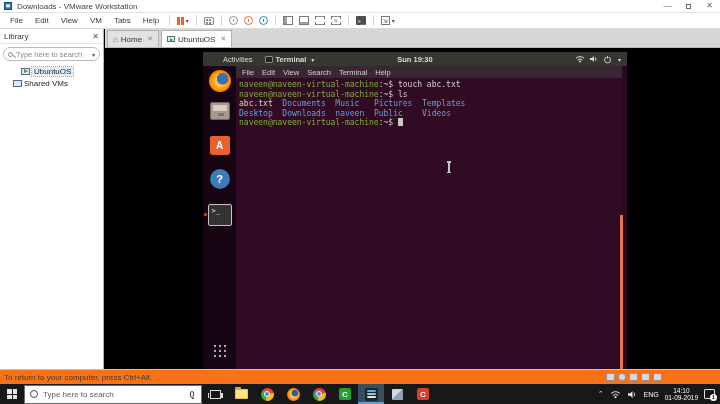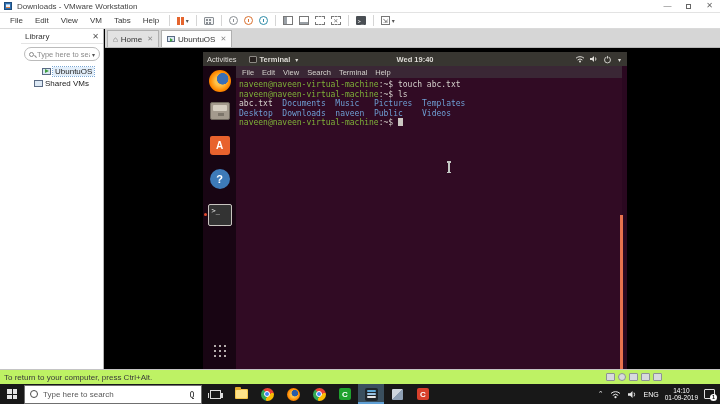--- a/index.html
+++ b/index.html
@@ -32,21 +32,21 @@
   .clock-ico.teal { border-color:#2e8ca8; } .clock-ico.teal::after { background:#2e8ca8; }
   .view-ico { width:10px; height:9px; border:1px solid #777; position:relative; background:#fff; }
   .view-ico.lib::after { content:""; position:absolute; left:0; top:0; width:3px; height:100%; background:#9aa0a6; }
   .view-ico.thumb::after { content:""; position:absolute; left:0; bottom:0; width:100%; height:2.5px; background:#9aa0a6; }
   .view-ico.fs { border-style:dashed; }
   .view-ico.unity { border-style:dashed; font-size:6px; color:#777; display:flex; align-items:center; justify-content:center; }
   .console-ico { width:10px; height:9px; background:#4a4f54; border-radius:1px; color:#fff; font-size:5px; font-family:"DejaVu Sans Mono",monospace; display:flex; align-items:center; justify-content:center; }
   .stretch-ico { width:9px; height:9px; border:1px solid #777; font-size:6px; color:#555; display:flex; align-items:center; justify-content:center; }
 
   
-  .library { position:absolute; left:0; top:29px; width:104px; height:340px; background:#fff; border-right:1px solid #b5b5b5;padding-left:21px; }
+  .library { position:absolute; left:0; top:29px; width:104px; height:340px; background:#fff; border-right:1px solid #b5b5b5; }
   .lib-header { height:15px; border-bottom:1px solid #e4e4e4; display:flex; align-items:center; padding:0 4px; }
   .lib-title { font-size:8px; color:#333; }
   .lib-close { margin-left:auto; font-size:8px; color:#555; }
   .lib-search { margin:3px 3px 4px 3px; height:14px; border:1px solid #bbb; border-radius:7px; display:flex; align-items:center; padding:0 4px; background:#fff; }
   .mag-ico { width:5px; height:5px; border:1px solid #8a8a8a; border-radius:50%; position:relative; flex:0 0 auto; }
   .mag-ico::after { content:""; position:absolute; left:3.5px; top:3.5px; width:3px; height:1px; background:#8a8a8a; transform:rotate(45deg); }
   .lib-search input { border:none; outline:none; flex:1; min-width:0; font-size:7.5px; font-family:"Liberation Sans",sans-serif; color:#333; margin-left:3px; }
   .lib-search input::placeholder { color:#8a8a8a; }
   .lib-tree { font-size:8px; color:#222; }
   .tree-row { display:flex; align-items:center; height:12px; }
@@ -64,21 +64,21 @@
   .tab .home-glyph { font-size:8px; color:#666; margin-right:3px; }
   .tab .tab-close { margin-left:5px; font-size:7px; color:#888; }
   .tab .tab-vm-ico { width:8px; height:6px; border:1px solid #5a6b84; background:#dce8f4; margin-right:3px; position:relative; }
   .tab .tab-vm-ico::after { content:""; position:absolute; left:1.5px; top:0.5px; border-left:3px solid #3f9e3f; border-top:2px solid transparent; border-bottom:2px solid transparent; }
 
   
   .vm-display { position:absolute; left:105px; top:48px; width:615px; height:321px; background:#000; }
   .desktop { position:absolute; left:98px; top:4px; width:424px; height:317px; background:#2a0820; overflow:hidden; }
 
   .ub-topbar { position:absolute; left:0; top:0; width:100%; height:14px; background:#383631; color:#dedcd7; font-size:7.5px; display:flex; align-items:center; }
-  .ub-activities { margin-left:4px; }
+  .ub-activities { margin-left:20px; }
   .ub-appchip { display:flex; align-items:center; margin-left:12px; gap:3px; }
   .ub-appchip .mini-term { width:8px; height:7px; background:#27211f; border:1px solid #8d8a85; border-radius:1px; }
   .ub-clock { position:absolute; left:0; right:0; text-align:center; font-weight:bold; }
   .ub-tray { margin-left:auto; display:flex; align-items:center; gap:4px; margin-right:6px; }
   .ub-tray svg { display:block; }
 
   .dock { position:absolute; left:0; top:14px; width:33px; height:303px; background:rgba(22,5,17,0.88); }
   .dock-cell { position:absolute; left:0; width:33px; display:flex; justify-content:center; }
   .ff-ico { width:22px; height:22px; border-radius:50%; background:radial-gradient(circle at 62% 40%, #3b6fb6 0 5.5px, transparent 6px), radial-gradient(circle at 50% 50%, #ffc24a 0 30%, #ff8a00 62%, #d85400 100%); }
   .files-ico { width:20px; height:18px; background:#a39a8d; border-radius:2px; border:1px solid #6e675d; position:relative; }
@@ -100,21 +100,21 @@
   .term-menubar { height:12px; background:#3a2735; display:flex; align-items:center; gap:8px; padding-left:6px; font-size:7.5px; color:#d3d0cb; flex:0 0 auto; }
   .term-body { flex:1; background:#310b24; font-family:"DejaVu Sans Mono",monospace; font-size:8px; line-height:9.5px; padding:2px 0 0 3px; white-space:pre; }
   .term-cursor { display:inline-block; width:4.6px; height:8px; background:#cbc7c2; vertical-align:-1px; }
 
   .orange-line { position:absolute; left:417px; top:163px; width:3px; height:154px; background:#e8724d; }
   .ibeam { position:absolute; left:245px; top:110px; width:1.5px; height:10px; background:#c4c8c4; }
   .ibeam::before, .ibeam::after { content:""; position:absolute; left:-1.5px; width:4.5px; height:1.5px; background:#c4c8c4; }
   .ibeam::before { top:-1px; } .ibeam::after { bottom:-1px; }
 
   
-  .statusbar { position:absolute; left:0; top:369px; width:720px; height:15px; background:#bef264; border-top:1px solid #c4c4c4; display:flex; align-items:center; font-size:8px; color:#3a3a3a; padding-left:4px; }
+  .statusbar { position:absolute; left:0; top:369px; width:720px; height:15px; background:#f97316; border-top:1px solid #c4c4c4; display:flex; align-items:center; font-size:8px; color:#3a3a3a; padding-left:4px; }
   .dev-icons { position:absolute; right:58px; display:flex; gap:3px; }
   .dev-ico { width:9px; height:8px; border:1px solid #8e9296; background:#d7dadd; border-radius:1px; }
   .dev-ico.round { border-radius:50%; width:8px; }
 
   
   .taskbar { position:absolute; left:0; top:384px; width:720px; height:20px; background:#181818; display:flex; align-items:center; }
   .start-btn { width:24px; height:20px; display:flex; align-items:center; justify-content:center; }
   .win-logo { width:10px; height:10px; display:grid; grid-template-columns:1fr 1fr; grid-template-rows:1fr 1fr; gap:1px; }
   .win-logo i { background:#e6e6e6; }
   .win-search { width:178px; height:19px; background:#fff; border:1px solid #6f6f6f; display:flex; align-items:center; padding:0 5px; }
@@ -256,21 +256,21 @@
   <div class="vm-display">
     <div class="desktop">
 
       <div class="ub-topbar">
         <span class="ub-activities">Activities</span>
         <span class="ub-appchip">
           <span class="mini-term"></span>
           <b>Terminal</b>
           <span class="caret" style="color:#dedcd7;">▾</span>
         </span>
-        <span class="ub-clock">Wed 19:40</span>
+        <span class="ub-clock">Sun 19:30</span>
         <span class="ub-tray">
           <svg width="10" height="8" viewBox="0 0 10 8">
               <path d="M1 3.2a6 6 0 0 1 8 0" stroke="#dedcd7" stroke-width="1" fill="none"></path>
               <path d="M2.6 5a3.6 3.6 0 0 1 4.8 0" stroke="#dedcd7" stroke-width="1" fill="none"></path>
               <circle cx="5" cy="6.6" r="1" fill="#dedcd7"></circle>
             </svg>
           <svg width="10" height="8" viewBox="0 0 10 8">
               <polygon points="1,3 3,3 5,1 5,7 3,5 1,5" fill="#dedcd7"></polygon>
               <path d="M6.5 2.5a3 3 0 0 1 0 3" stroke="#dedcd7" stroke-width="1" fill="none"></path>
             </svg>

